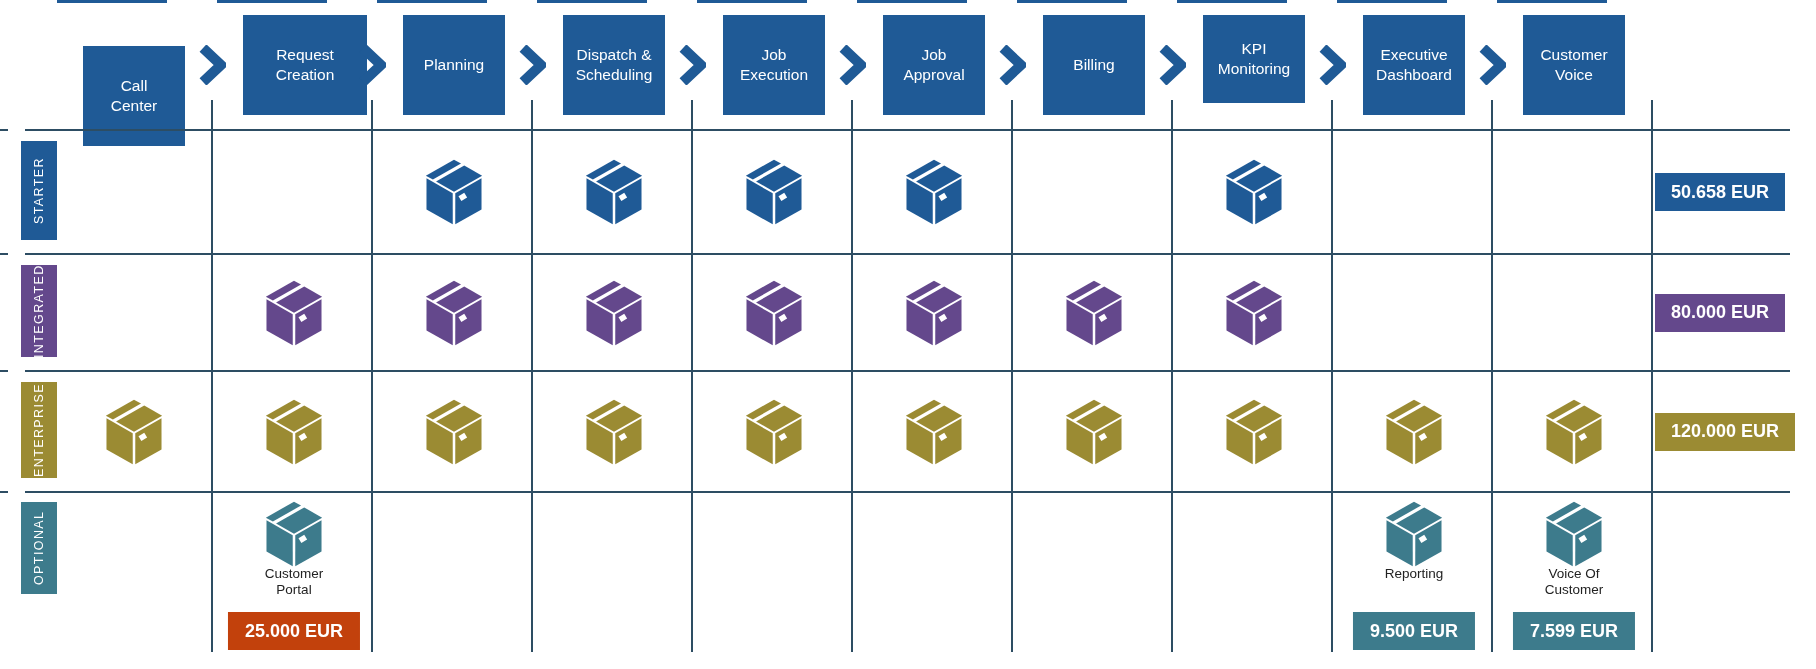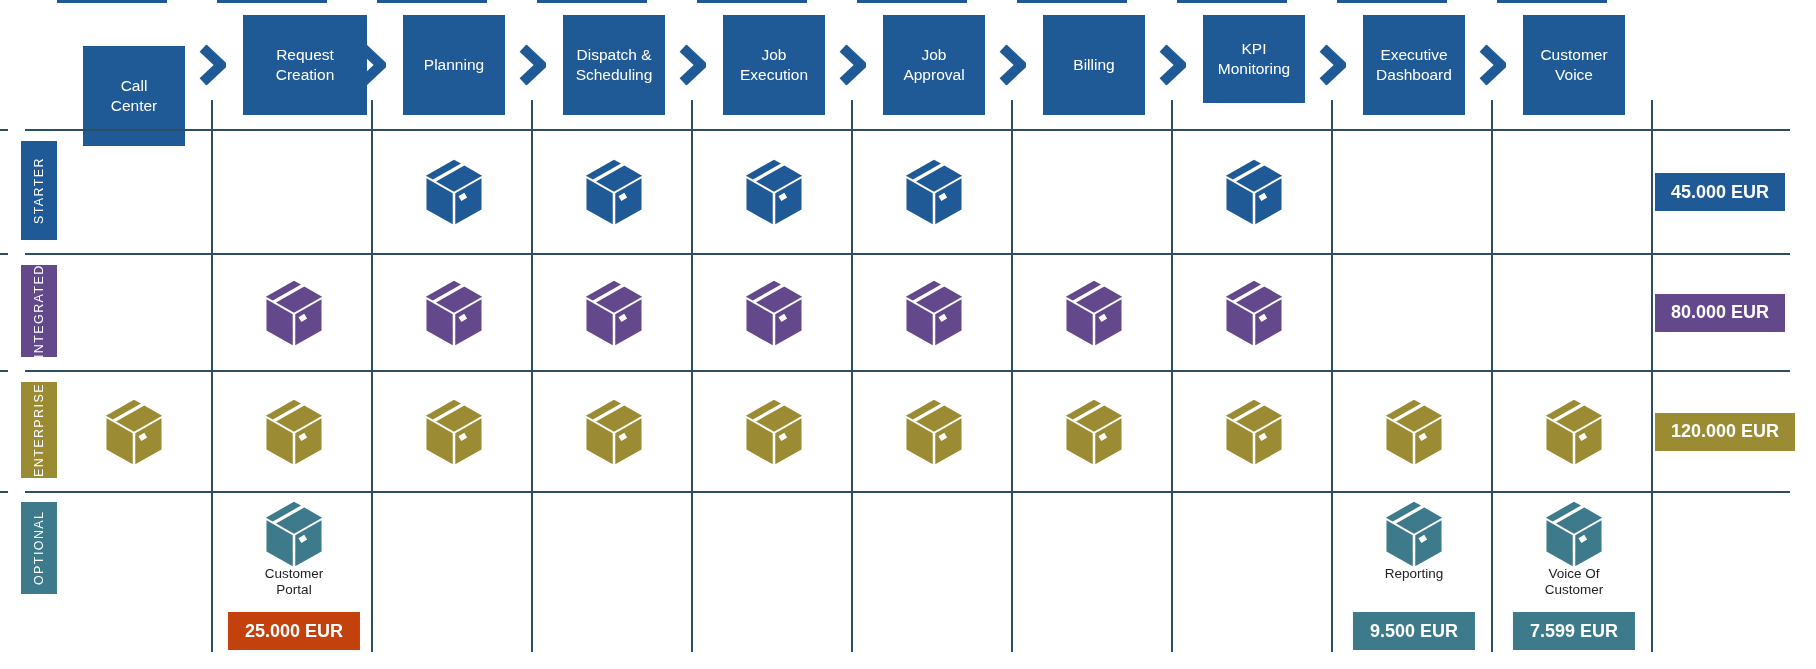--- a/index.html
+++ b/index.html
@@ -147,21 +147,21 @@
           <polygon points="57,58 66,52.8 70.5,60 61.5,65.5" fill="#ffffff"></polygon>
         </svg></div>
       <div class="pkg" style="left: 1222px; top: 159px; width: 64px; height: 66px;"><svg width="64" height="66" viewBox="0 0 100 103" xmlns="http://www.w3.org/2000/svg">
           <polygon points="50,1 6,26 17,32 61,7" fill="#1f5a96"></polygon>
           <polygon points="66,10 22,35 50,51 94,26" fill="#1f5a96"></polygon>
           <polygon points="7,30 48,53.5 48,102 7,79" fill="#1f5a96"></polygon>
           <polygon points="52,53.5 93,30 93,79 52,102" fill="#1f5a96"></polygon>
           <polygon points="57,58 66,52.8 70.5,60 61.5,65.5" fill="#ffffff"></polygon>
         </svg></div>
       <div class="price-badge" style="left: 1655px; top: 173px; background: rgb(31, 90, 150);">
-        <span>45.000 EUR</span>
+        <span>50.658 EUR</span>
       </div>
       <div class="tier-bar" style="left: 21px; top: 265px; width: 36px; height: 92px; background: rgb(100, 72, 140);">
         <span>INTEGRATED</span>
       </div>
       <div class="pkg" style="left: 262px; top: 279.5px; width: 64px; height: 66px;"><svg width="64" height="66" viewBox="0 0 100 103" xmlns="http://www.w3.org/2000/svg">
           <polygon points="50,1 6,26 17,32 61,7" fill="#64488c"></polygon>
           <polygon points="66,10 22,35 50,51 94,26" fill="#64488c"></polygon>
           <polygon points="7,30 48,53.5 48,102 7,79" fill="#64488c"></polygon>
           <polygon points="52,53.5 93,30 93,79 52,102" fill="#64488c"></polygon>
           <polygon points="57,58 66,52.8 70.5,60 61.5,65.5" fill="#ffffff"></polygon>

